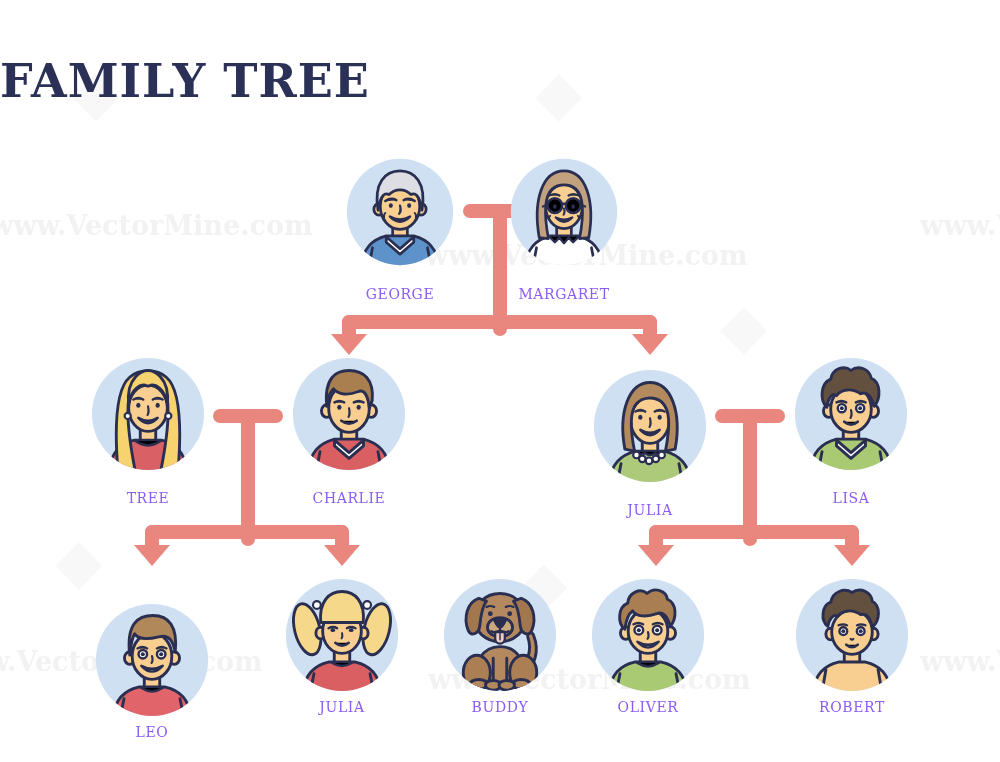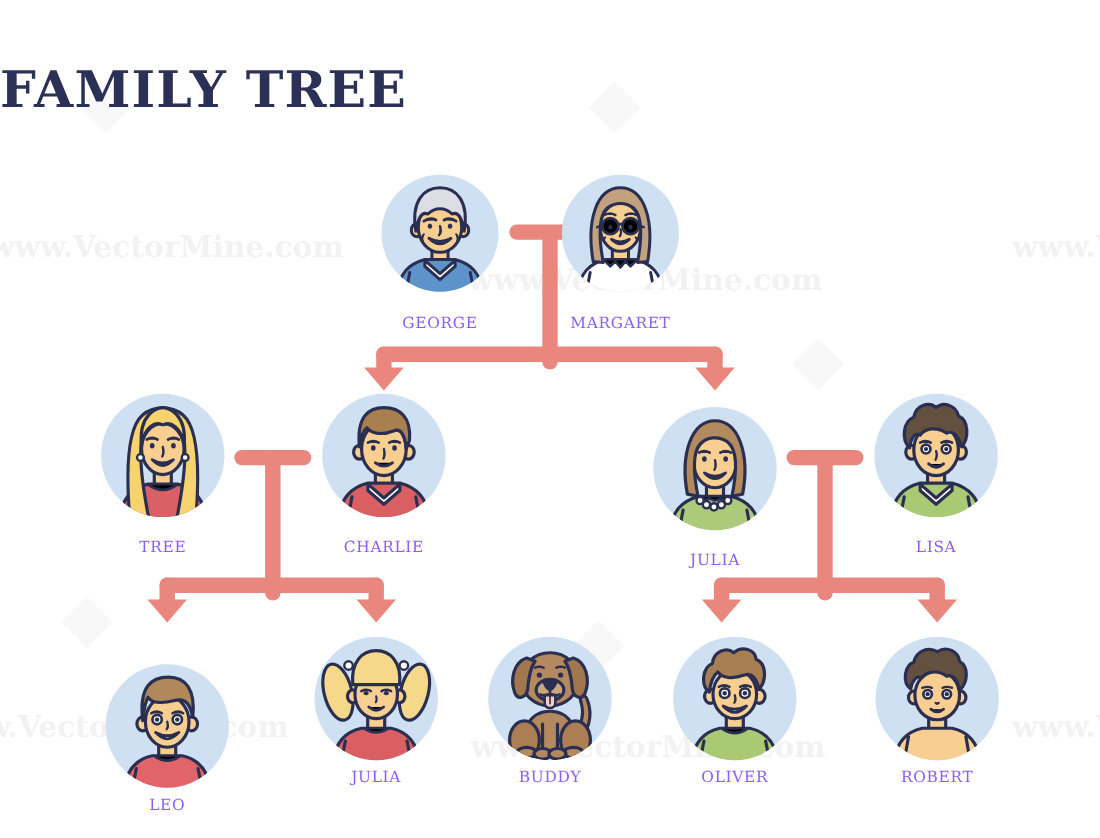--- a/index.html
+++ b/index.html
@@ -352,21 +352,21 @@
         <ellipse cx="60" cy="52" rx="13" ry="10" fill="#c9a77e"></ellipse>
         <path d="M54,45 Q60,41 66,45 Q63,52 60,52 Q57,52 54,45 Z" fill="#2a2f52" stroke-width="2"></path>
         <path d="M60,52 L60,55 M60,55 Q55,59 51,56 M60,55 Q65,59 69,56" stroke-width="2.4"></path>
         <path d="M55,57 L65,57 L65,64 A5,5 0 0 1 55,64 Z" fill="#efcfc6" stroke-width="2.4"></path>
         <path d="M60,58 L60,65" stroke-width="1.5"></path>
       </g>
     </svg>
     <div class="plabel">BUDDY</div>
   </div>
 
-  <div class="node g3" style="left:610px;top:577px;">
+  <div class="node g3" style="left:590px;top:577px;">
     <svg class="disc" viewBox="0 0 120 120">
       <defs>
           <clipPath id="cp-oli">
             <circle cx="60" cy="60" r="58"></circle>
           </clipPath>
         </defs>
       <circle cx="60" cy="60" r="58" fill="#cfe0f2"></circle>
       <g clip-path="url(#cp-oli)" stroke="#2a2f52" stroke-width="3" stroke-linecap="round" stroke-linejoin="round">
         <rect x="52" y="68" width="16" height="24" fill="#f8cf90"></rect>
         <path d="M19,122 C21,100 32,91 46,88 L74,88 C88,91 99,100 101,122 Z" fill="#a9c973"></path>

